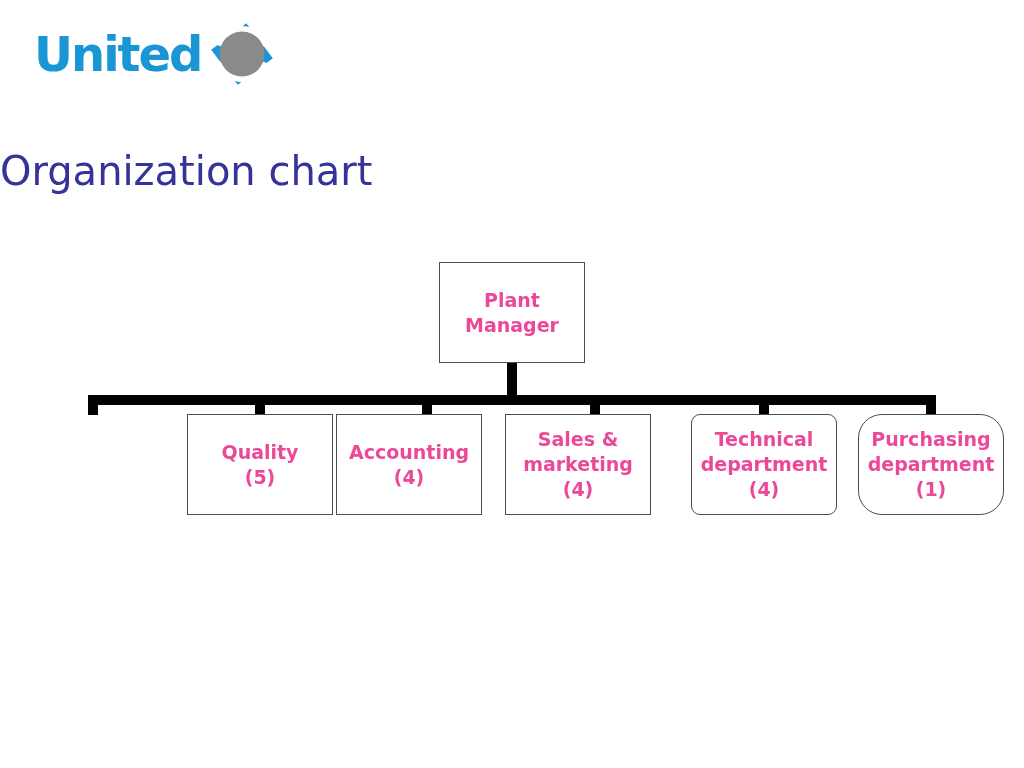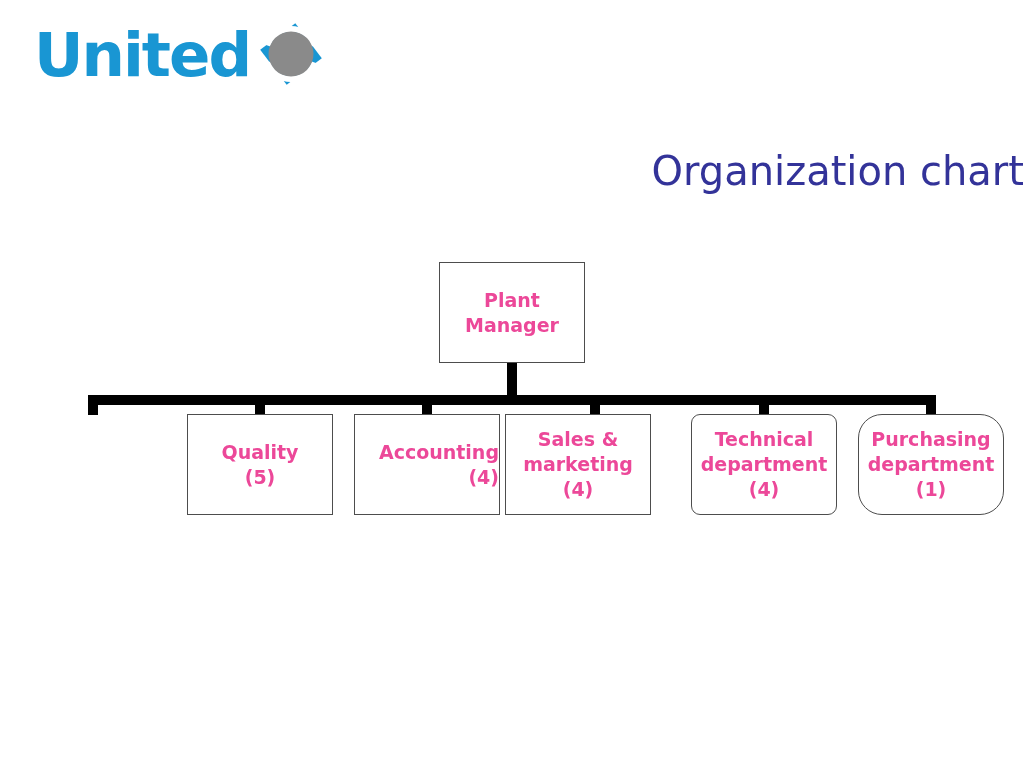--- a/index.html
+++ b/index.html
@@ -23,38 +23,38 @@
     position: absolute;
     left: 34px;
     top: 18px;
     height: 72px;
     display: flex;
     align-items: center;
   }
   .logo-word {
     font-family: "DejaVu Sans", sans-serif;
     font-weight: bold;
-    font-size: 61px;
+    font-size: 48px;
     letter-spacing: -2px;
     color: #1996d3;
     line-height: 1;
     white-space: nowrap;
   }
   .logo-icon {
     margin: 0 8px;
     display: block;
   }
 
   
   .slide-title {
     position: absolute;
     left: 0;
     right: 0;
     top: 148px;
-    text-align: right;
+    text-align: left;
     font-family: "DejaVu Sans", sans-serif;
     font-size: 40px;
     font-weight: 400;
     color: #333399;
     line-height: 1.18;
   }
 
   
   .org-chart {
     position: absolute;
@@ -79,21 +79,21 @@
     font-size: 19px;
     line-height: 25px;
   }
   .node span { display: block; }
 
   .node-root { left: 439px; top: 262px; width: 146px; height: 101px; }
 
   .child { top: 414px; width: 146px; height: 101px; }
   .c1 { left: 20px; }
   .c2 { left: 187px; }
-  .c3 { left: 354px; align-items: flex-end; }
+  .c3 { left: 336px; }
   .c4 { left: 505px; }
   .c5 { left: 691px; border-radius: 9px; }
   .c6 { left: 858px; border-radius: 24px; }
 
   .conn {
     position: absolute;
     background: #000000;
   }
   .trunk   { left: 507px; top: 362px; width: 10px; height: 43px; }
   .rail    { left: 88px;  top: 395px; width: 848px; height: 10px; }

